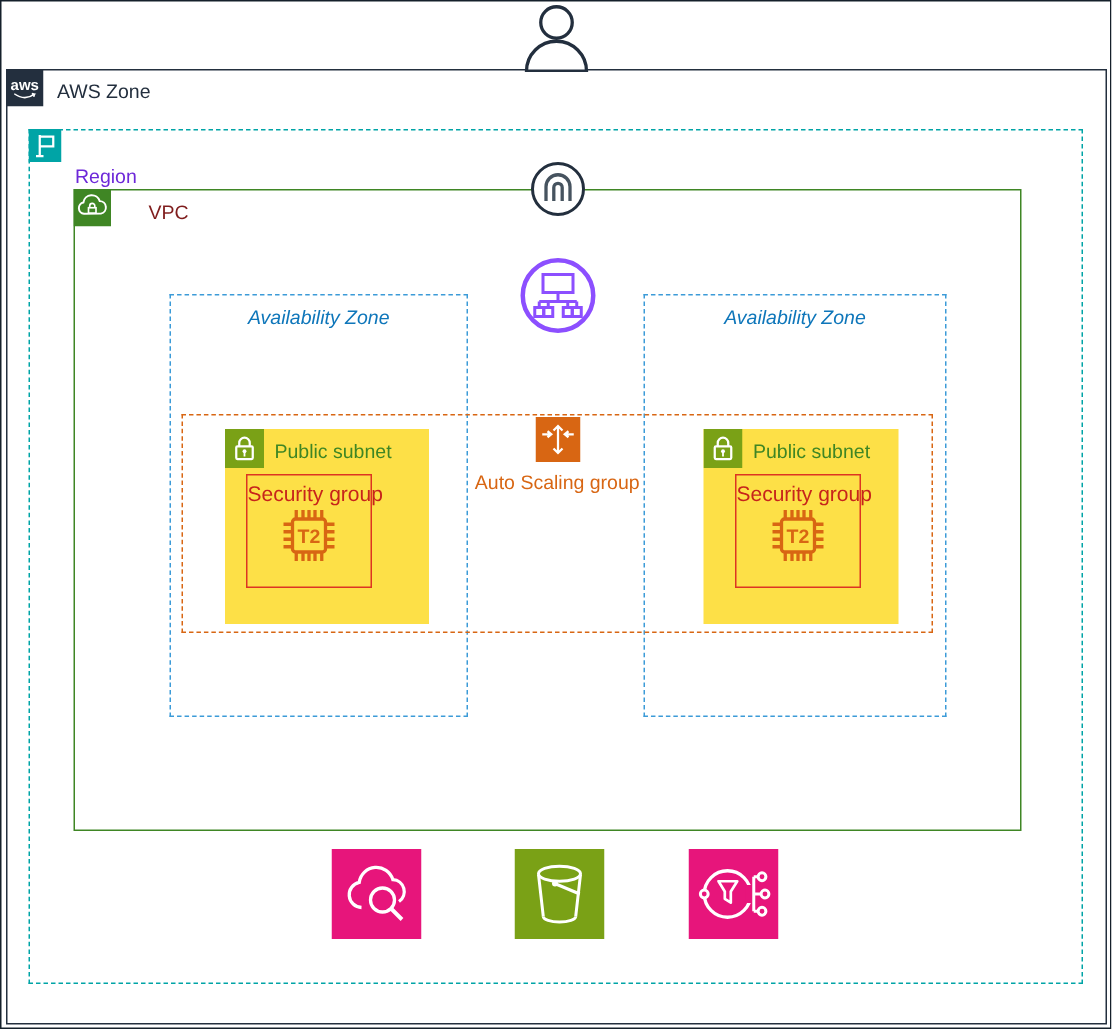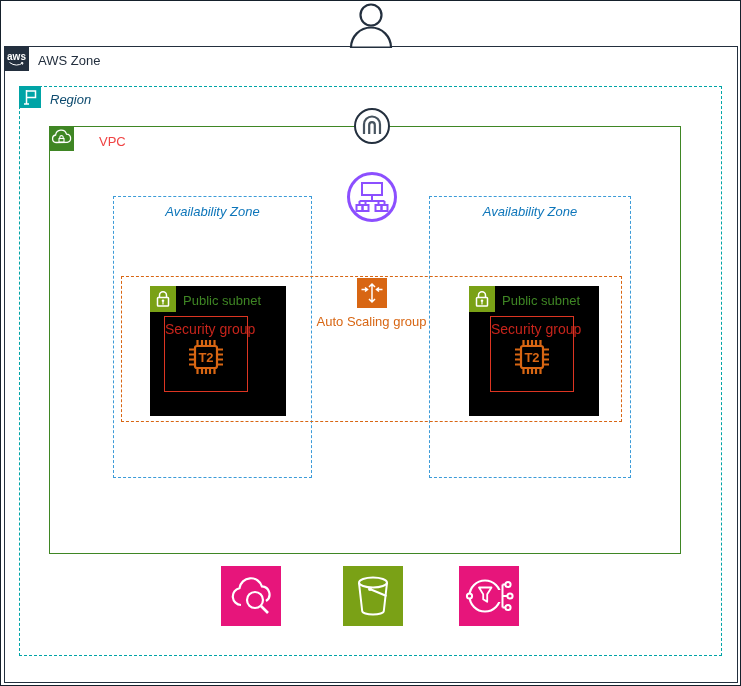--- a/index.html
+++ b/index.html
@@ -9,40 +9,40 @@
   .lbl{font-size:13px;line-height:1;white-space:nowrap;}
 
   
   .aws-cloud{left:3px;top:45px;width:734px;height:637px;border:1.5px solid #232F3E;}
   .aws-cloud .hdr-icon{position:absolute;left:-1px;top:-1px;width:25px;height:25px;}
   .aws-cloud .lbl{position:absolute;left:33px;top:7px;color:#232F3E;}
 
   
   .region{left:18px;top:85px;width:703px;height:570px;border:1px dashed #00A4A6;}
   .region .hdr-icon{position:absolute;left:-1px;top:-1px;width:22px;height:22px;}
-  .region .lbl{position:absolute;left:30px;top:6px;color:#0c4a6e;font-style:italic;}
+  .region .lbl{position:absolute;left:30px;top:24px;color:#6d28d9;}
 
   
   .vpc{left:48px;top:125px;width:632px;height:428px;border:1px solid #3F8624;}
   .vpc .hdr-icon{position:absolute;left:-1px;top:-1px;width:25px;height:25px;}
-  .vpc .lbl{position:absolute;left:49px;top:8px;color:#ef4444;text-align:right;}
+  .vpc .lbl{position:absolute;left:49px;top:8px;color:#7f1d1d;text-align:right;}
 
   
   .az{border:1px dashed #3C9BD8;}
   .az .lbl{position:absolute;left:0;right:0;top:8px;text-align:center;color:#0E76BA;font-style:italic;}
   .az1{left:112px;top:195px;width:199px;height:282px;}
   .az2{left:428px;top:195px;width:202px;height:282px;}
 
   
   .asg{left:120px;top:275px;width:501px;height:146px;border:1px dashed #D86613;}
   .asg .asg-icon{position:absolute;left:50%;top:1px;transform:translateX(-50%);width:30px;height:30px;}
   .asg .lbl{position:absolute;left:0;right:0;top:38px;text-align:center;color:#D86613;}
 
   
-  .subnet{background:#000000;}
+  .subnet{background:#fde047;}
   .subnet .hdr-icon{position:absolute;left:0;top:0;width:26px;height:26px;}
   .subnet .lbl{position:absolute;left:33px;top:8px;color:#3F8624;}
   .sn1{left:149px;top:285px;width:136px;height:130px;}
   .sn2{left:468px;top:285px;width:130px;height:130px;}
 
   
   .sg{border:1px solid #DD3522;background:transparent;}
   .sg .lbl{position:absolute;left:0;right:0;top:5px;text-align:center;font-size:14px;color:#C7241B;}
   .sg .chip{position:absolute;left:50%;top:17px;transform:translateX(-50%);width:46px;height:46px;}
   .sg1{left:163px;top:315px;width:84px;height:76px;}

